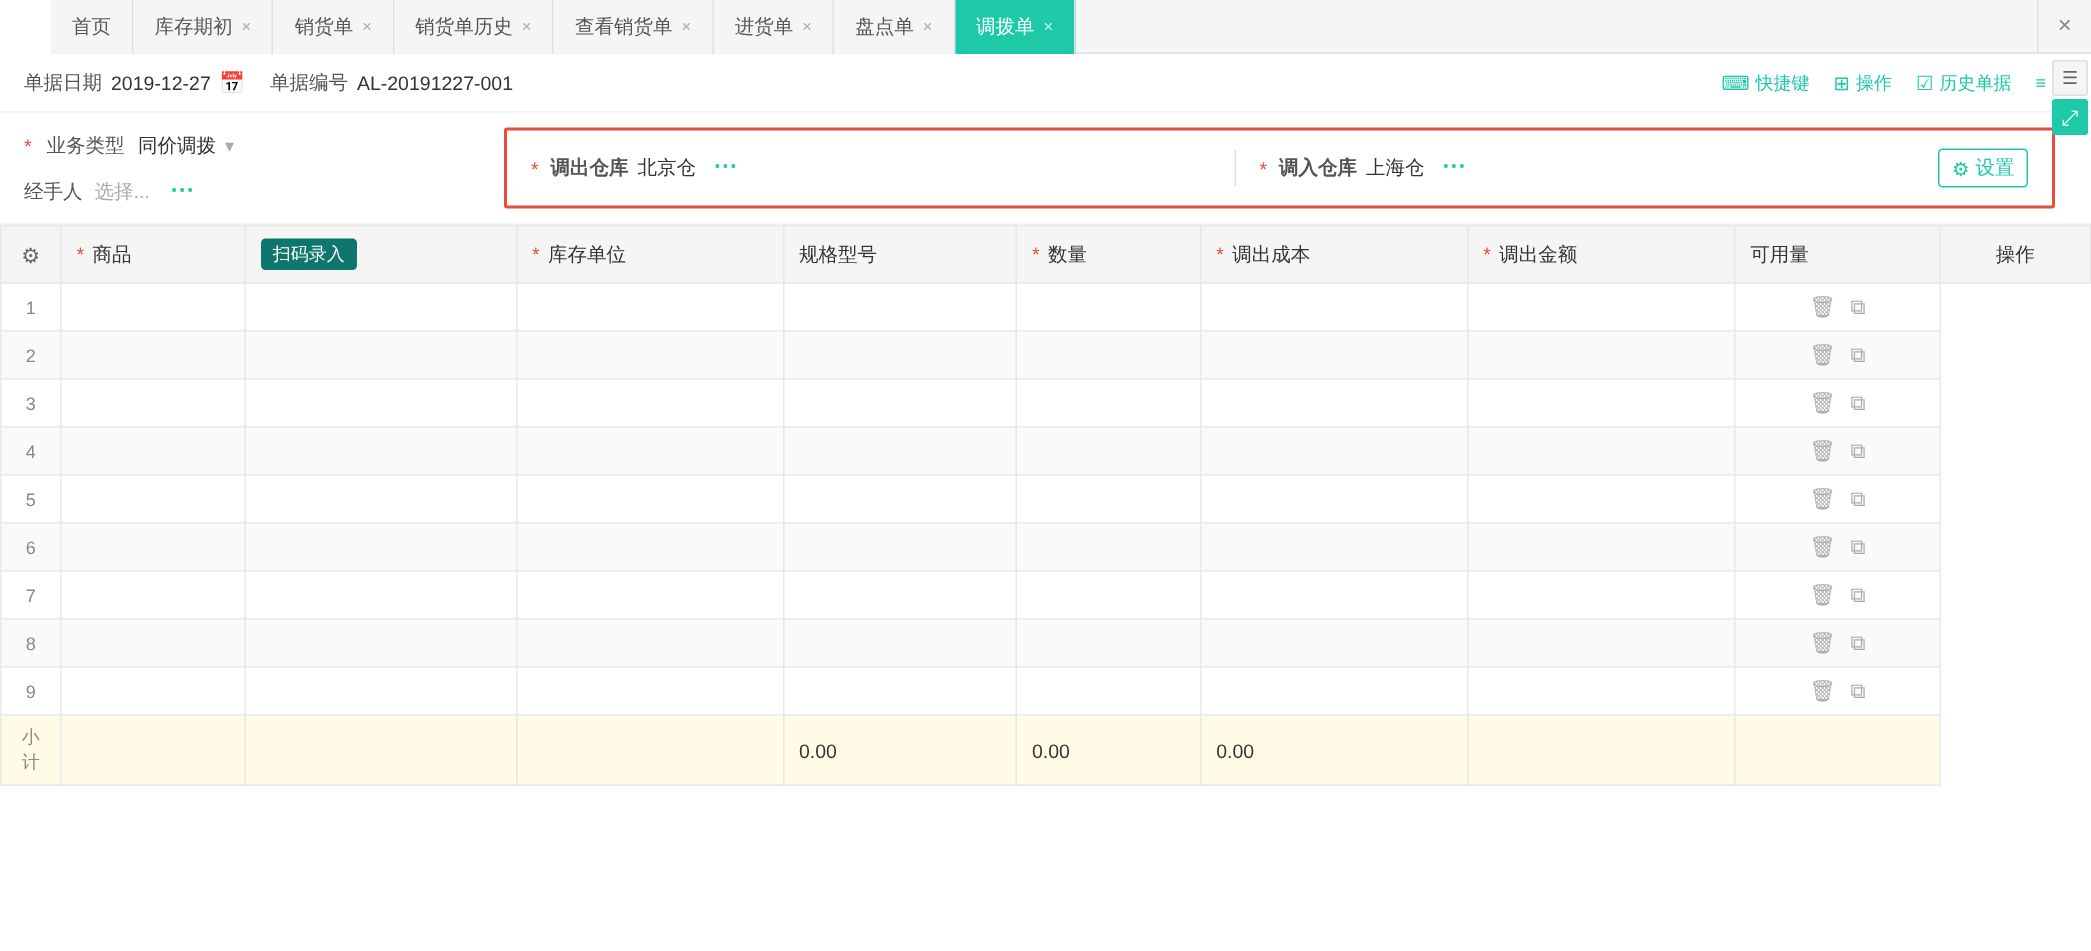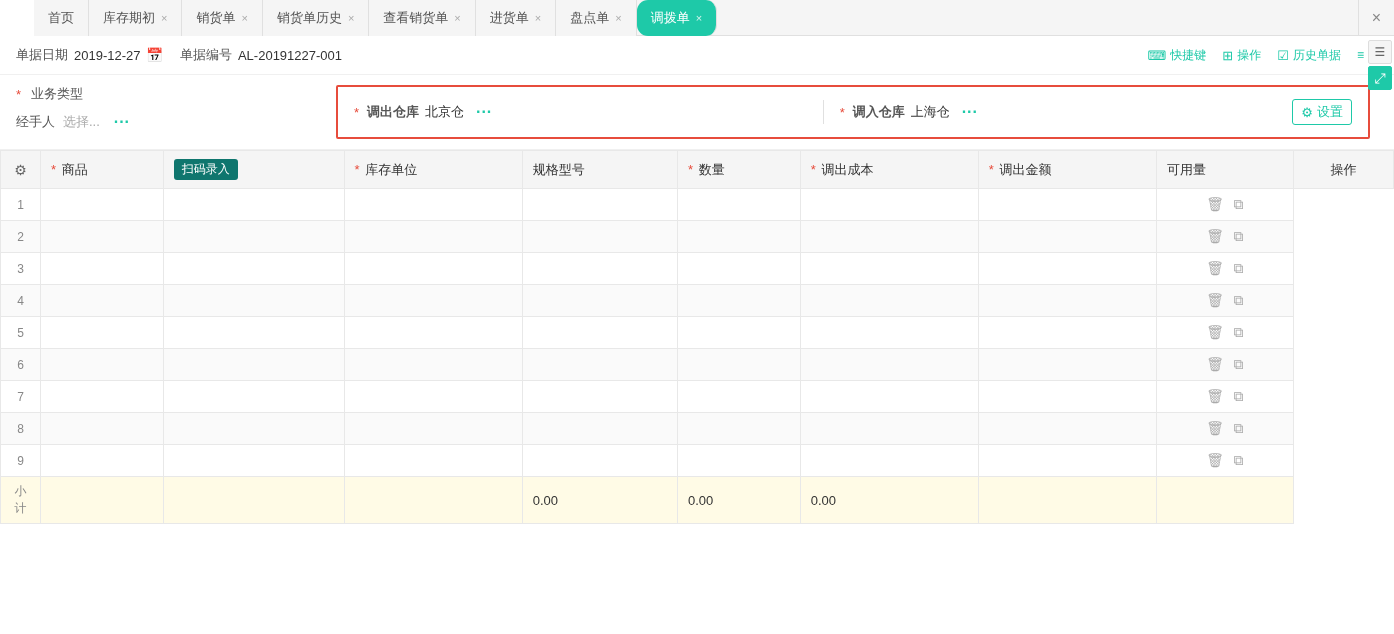--- a/index.html
+++ b/index.html
@@ -25,21 +25,20 @@
       border-right: 1px solid #e0e0e0;
       font-size: 13px;
       color: #555;
       background: #f5f5f5;
       white-space: nowrap;
       gap: 6px;
     }
     .tab-item.active {
       background: #1ec9a8;
       color: #fff;
-      border-radius: 11px;
     }
     .tab-item .close-icon {
       font-size: 11px;
       color: #aaa;
       cursor: pointer;
     }
     .tab-item.active .close-icon {
       color: rgba(255,255,255,0.8);
     }
     .tab-close-btn {
@@ -389,20 +388,24 @@
       </div>
     </div>
   </div>
 
   <div class="form-area">
     <div class="form-left">
 
       <div class="form-field-row">
         <span class="required-star">*</span>
         <span class="field-label">业务类型</span>
+        <div class="form-select">
+          <span class="select-value">同价调拨</span>
+          <span class="select-arrow">▾</span>
+        </div>
       </div>
 
       <div class="form-field-row">
         <span class="field-label">经手人</span>
         <span class="select-value" style="color:#aaa;">选择...</span>
         <span class="more-btn">···</span>
       </div>
     </div>
 
     <div class="form-right">

